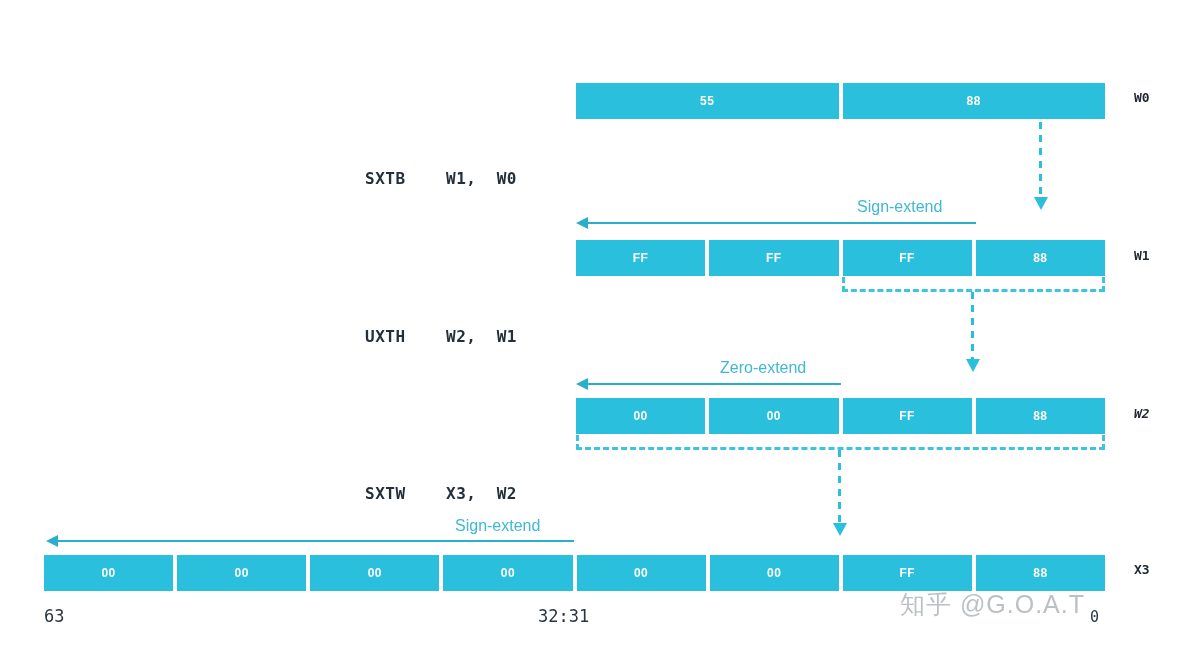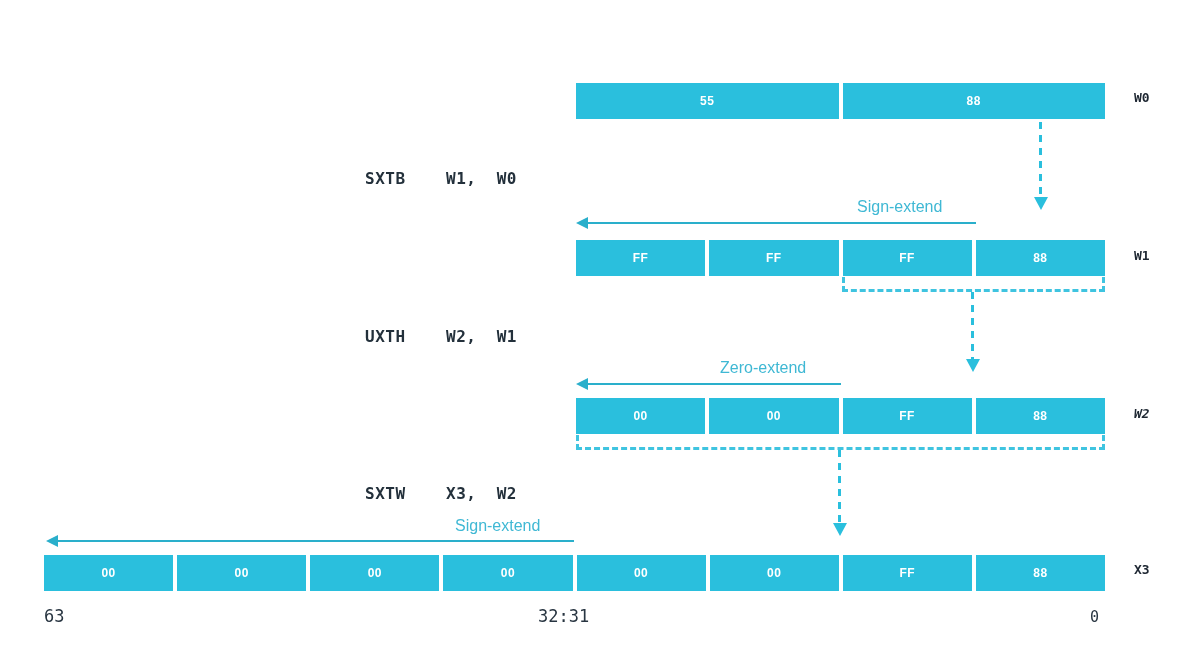--- a/index.html
+++ b/index.html
@@ -225,14 +225,15 @@
     <div class="cell">00</div>
     <div class="cell">FF</div>
     <div class="cell">88</div>
   </div>
   <div class="reg-label" style="left:1134px; top:562px;">X3</div>
 
   <div class="bit-label" style="left:44px; top:606px;">63</div>
   <div class="bit-label" style="left:538px; top:606px;">32:31</div>
   <div class="bit-label" style="left:1090px; top:608px; font-size:15px;">0</div>
 
+  <div class="watermark" style="left:900px; top:588px;">知乎 @G.O.A.T</div>
 
 </div>
 
 </body></html>

